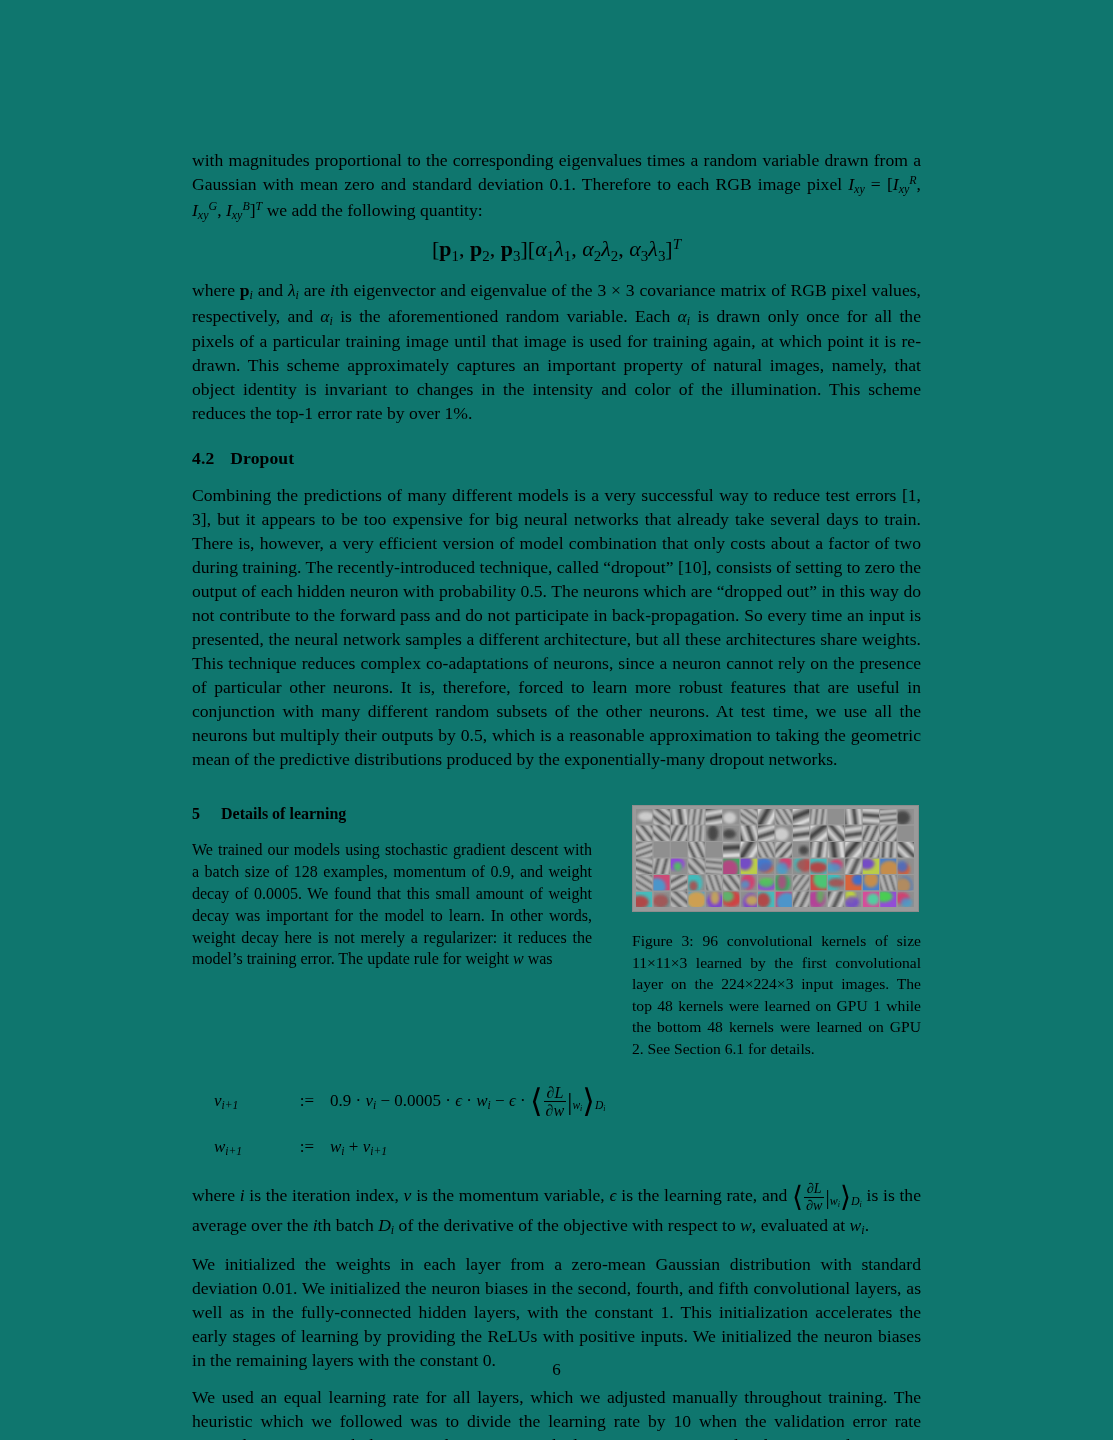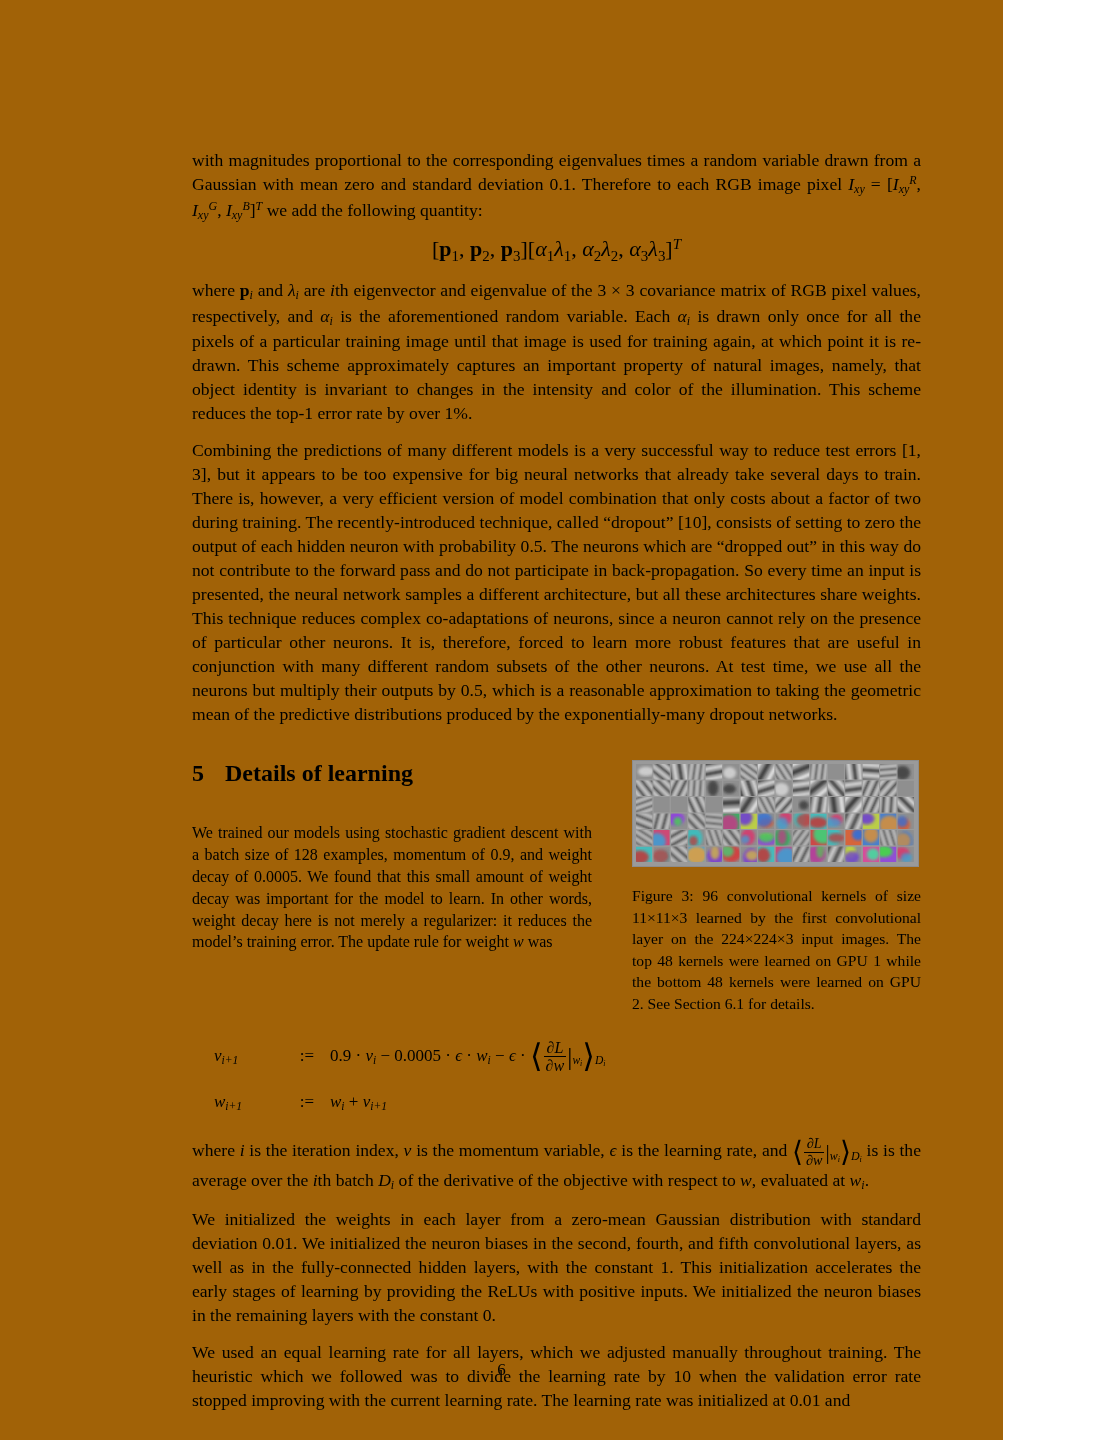--- a/index.html
+++ b/index.html
@@ -6,23 +6,23 @@
     margin: 0;
     padding: 0;
     background: #ffffff;
   }
   body {
     font-family: "Liberation Serif", "DejaVu Serif", serif;
     color: #000000;
   }
   .page {
     position: relative;
-    width: 1003px;
+    width: 1113px;
     height: 1440px;
-    background: #a16207;
+    background: #0f766e;
     overflow: hidden;
   }
   .content {
     position: absolute;
     left: 192px;
     top: 148px;
     width: 729px;
   }
   p.body-text {
     margin: 0 0 13px 0;
@@ -41,23 +41,23 @@
 
   h3.subsection {
     font-size: 17.6px;
     font-weight: bold;
     margin: 23px 0 14px 0;
     letter-spacing: 0.1px;
   }
   h3.subsection .num { margin-right: 16px; }
 
   h2.section {
-    font-size: 24px;
+    font-size: 16px;
     font-weight: bold;
-    margin: 0 0 35px 0;
+    margin: 0 0 16px 0;
     font-family: Liberation Serif, serif;
   }
   h2.section .num { margin-right: 21px; }
 
   
   .float-region {
     position: relative;
     margin-top: 34px;
   }
   .figure-block {
@@ -152,20 +152,21 @@
 <div class="page">
 
   <div class="content">
 
     <p class="body-text"><span>with magnitudes proportional to the corresponding eigenvalues times a random variable drawn from a Gaussian with mean zero and standard deviation 0.1. Therefore to each RGB image pixel</span> <span class="mi">I<sub class="m">xy</sub></span> = [<span class="mi">I<sub class="m">xy</sub><sup class="m">R</sup></span>, <span class="mi">I<sub class="m">xy</sub><sup class="m">G</sup></span>, <span class="mi">I<sub class="m">xy</sub><sup class="m">B</sup></span>]<sup class="m">T</sup> <span>we add the following quantity:</span></p>
 
     <div class="display-eq">[<span class="mb">p</span><sub class="mn">1</sub>, <span class="mb">p</span><sub class="mn">2</sub>, <span class="mb">p</span><sub class="mn">3</sub>][<span class="mi">α</span><sub class="mn">1</sub><span class="mi">λ</span><sub class="mn">1</sub>, <span class="mi">α</span><sub class="mn">2</sub><span class="mi">λ</span><sub class="mn">2</sub>, <span class="mi">α</span><sub class="mn">3</sub><span class="mi">λ</span><sub class="mn">3</sub>]<sup class="m">T</sup></div>
 
     <p class="body-text"><span>where</span> <span class="mb">p</span><sub class="m">i</sub> and <span class="mi">λ</span><sub class="m">i</sub> <span>are</span> <span class="mi">i</span><span>th eigenvector and eigenvalue of the</span> 3 × 3 <span>covariance matrix of RGB pixel values, respectively, and</span> <span class="mi">α</span><sub class="m">i</sub> <span>is the aforementioned random variable. Each</span> <span class="mi">α</span><sub class="m">i</sub> <span>is drawn only once for all the pixels of a particular training image until that image is used for training again, at which point it is re-drawn. This scheme approximately captures an important property of natural images, namely, that object identity is invariant to changes in the intensity and color of the illumination. This scheme reduces the top-1 error rate by over 1%.</span></p>
 
+    <h3 class="subsection"><span class="num">4.2</span><span>Dropout</span></h3>
 
     <p class="body-text">Combining the predictions of many different models is a very successful way to reduce test errors [1, 3], but it appears to be too expensive for big neural networks that already take several days to train. There is, however, a very efficient version of model combination that only costs about a factor of two during training. The recently-introduced technique, called “dropout” [10], consists of setting to zero the output of each hidden neuron with probability 0.5. The neurons which are “dropped out” in this way do not contribute to the forward pass and do not participate in back-propagation. So every time an input is presented, the neural network samples a different architecture, but all these architectures share weights. This technique reduces complex co-adaptations of neurons, since a neuron cannot rely on the presence of particular other neurons. It is, therefore, forced to learn more robust features that are useful in conjunction with many different random subsets of the other neurons. At test time, we use all the neurons but multiply their outputs by 0.5, which is a reasonable approximation to taking the geometric mean of the predictive distributions produced by the exponentially-many dropout networks.</p>
 
 
     <div class="float-region">
 
       <div class="figure-block">
         <svg class="kernel-figure" viewBox="0 0 287 107" preserveAspectRatio="none">
           <defs>
             <filter id="blur1">

